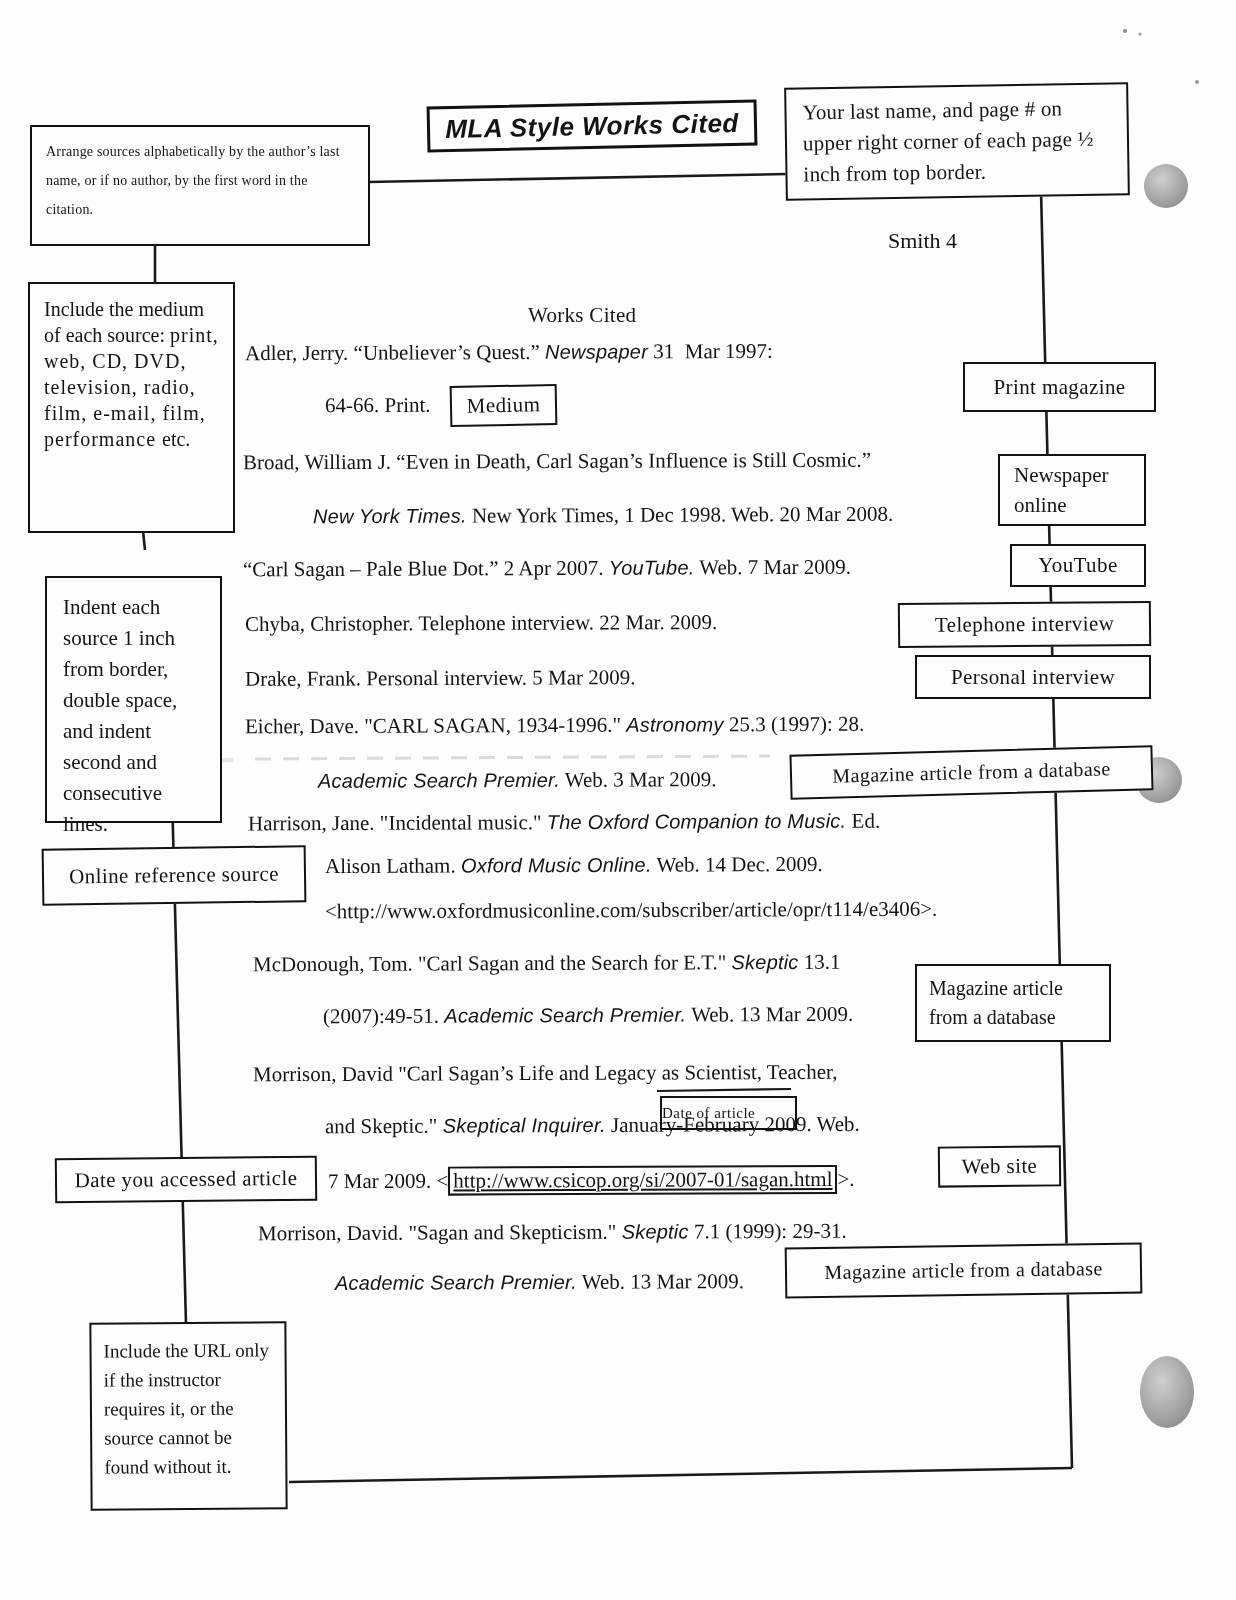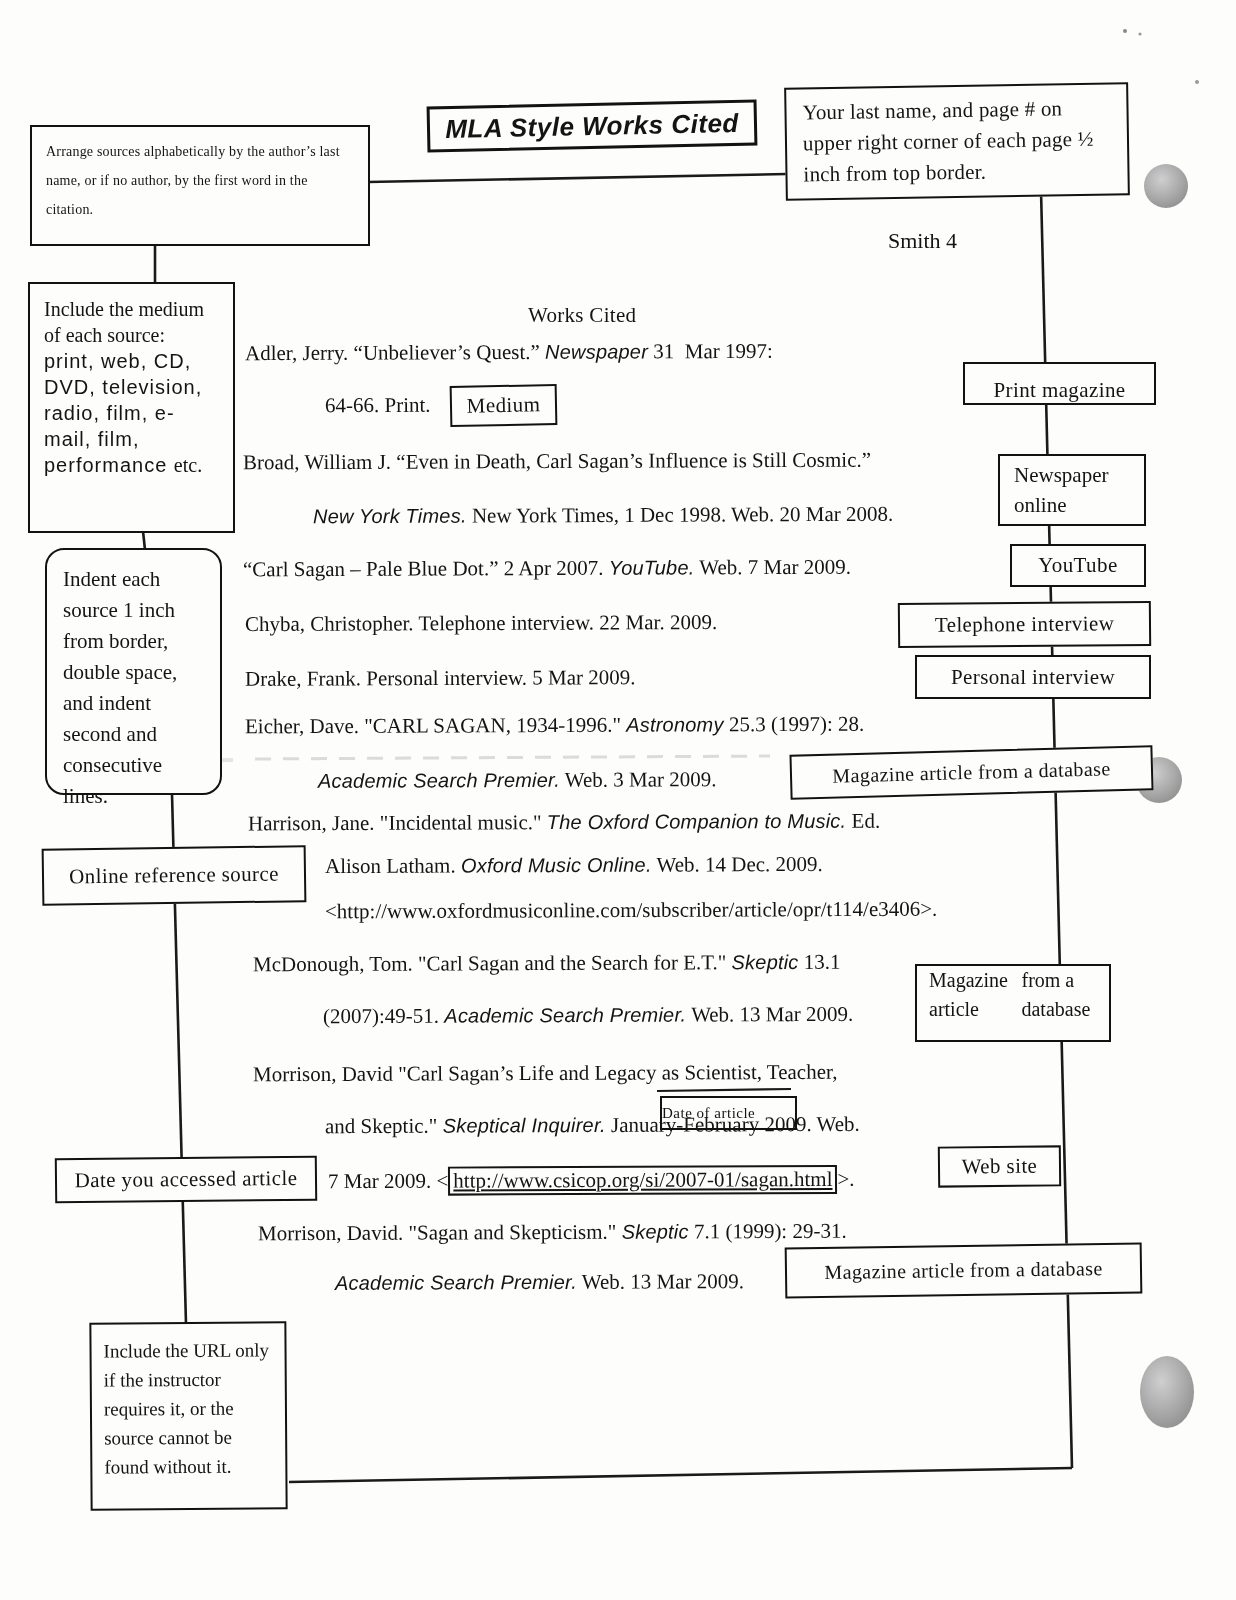--- a/index.html
+++ b/index.html
@@ -20,42 +20,42 @@
     transform:rotate(-1.2deg);display:flex;align-items:center;justify-content:center;}
   #title-box span{font-family:"Liberation Sans",sans-serif;font-style:italic;font-weight:600;
     font-size:26px;letter-spacing:.5px;}
   
   #header-note{left:785px;top:85px;width:344px;height:113px;transform:rotate(-0.9deg);
     font-size:21px;line-height:31px;padding:8px 16px;}
   
   #arrange-note{left:30px;top:125px;width:340px;height:121px;font-size:14px;line-height:29px;}
   
   #medium-note{left:28px;top:282px;width:207px;height:251px;font-size:20px;line-height:26px;padding:12px 14px;}
-  #medium-note .sans{font-family:Liberation Sans, sans-serif;letter-spacing:1px;font-size:20px;}
+  #medium-note .sans{font-family:Liberation Serif, serif;letter-spacing:1px;font-size:20px;}
   
-  #indent-note{left:45px;top:548px;width:177px;height:247px;font-size:21px;line-height:31px;padding:14px 16px;border-radius:19px;}
+  #indent-note{left:45px;top:576px;width:177px;height:247px;font-size:21px;line-height:31px;padding:14px 16px;}
   
   #url-note{left:90px;top:1322px;width:197px;height:188px;transform:rotate(-0.4deg);
     font-size:19px;line-height:29px;padding:12px 12px;}
   
   #medium-label{left:450px;top:385px;width:107px;height:41px;transform:rotate(-1.1deg);}
   #date-article-label{left:660px;top:1096px;width:137px;height:34px;font-size:15px;
     display:flex;align-items:center;justify-content:flex-start;letter-spacing:.5px;}
   #online-ref-label{left:42px;top:847px;width:264px;height:57px;transform:rotate(-0.8deg);font-size:21px;}
   #date-accessed-label{left:55px;top:1157px;width:262px;height:45px;transform:rotate(-0.6deg);font-size:21px;}
   
-  #lbl-print{left:963px;top:362px;width:193px;height:43px;align-items:flex-end;}
+  #lbl-print{left:963px;top:362px;width:193px;height:50px;}
   #lbl-news{left:998px;top:454px;width:148px;height:72px;font-size:21px;
     display:flex;flex-direction:column;justify-content:center;padding-left:14px;line-height:30px;}
   #lbl-youtube{left:1010px;top:544px;width:136px;height:43px;}
   #lbl-phone{left:898px;top:602px;width:253px;height:45px;transform:rotate(-0.5deg);}
   #lbl-personal{left:915px;top:655px;width:236px;height:44px;}
   #lbl-magdb1{left:790px;top:750px;width:363px;height:45px;transform:rotate(-1.5deg);font-size:20px;}
   #lbl-magdb2{left:915px;top:964px;width:196px;height:78px;font-size:20px;
-    display:flex;justify-content:center;padding-left:12px;line-height:29px;}
+    display:flex;flex-direction:column;justify-content:center;padding-left:12px;line-height:29px;}
   #lbl-web{left:938px;top:1146px;width:123px;height:41px;transform:rotate(-0.6deg);}
   #lbl-magdb3{left:785px;top:1245px;width:357px;height:51px;transform:rotate(-0.8deg);font-size:20px;}
   
   #page-number{position:absolute;left:888px;top:228px;z-index:2;font-size:22px;}
   #works-cited{position:absolute;left:528px;top:287px;z-index:2;font-size:21px;letter-spacing:.3px;margin-top:16px;}
   
   .cite-line{position:absolute;z-index:2;white-space:nowrap;font-size:21px;transform:rotate(-0.25deg);}
   .seg-normal{font-family:"Liberation Serif",serif;}
   .seg-title{font-family:"Liberation Sans",sans-serif;font-style:italic;font-size:20px;letter-spacing:.2px;}
   .seg-url-boxed{font-family:"Liberation Serif",serif;border:2.5px solid #141414;

